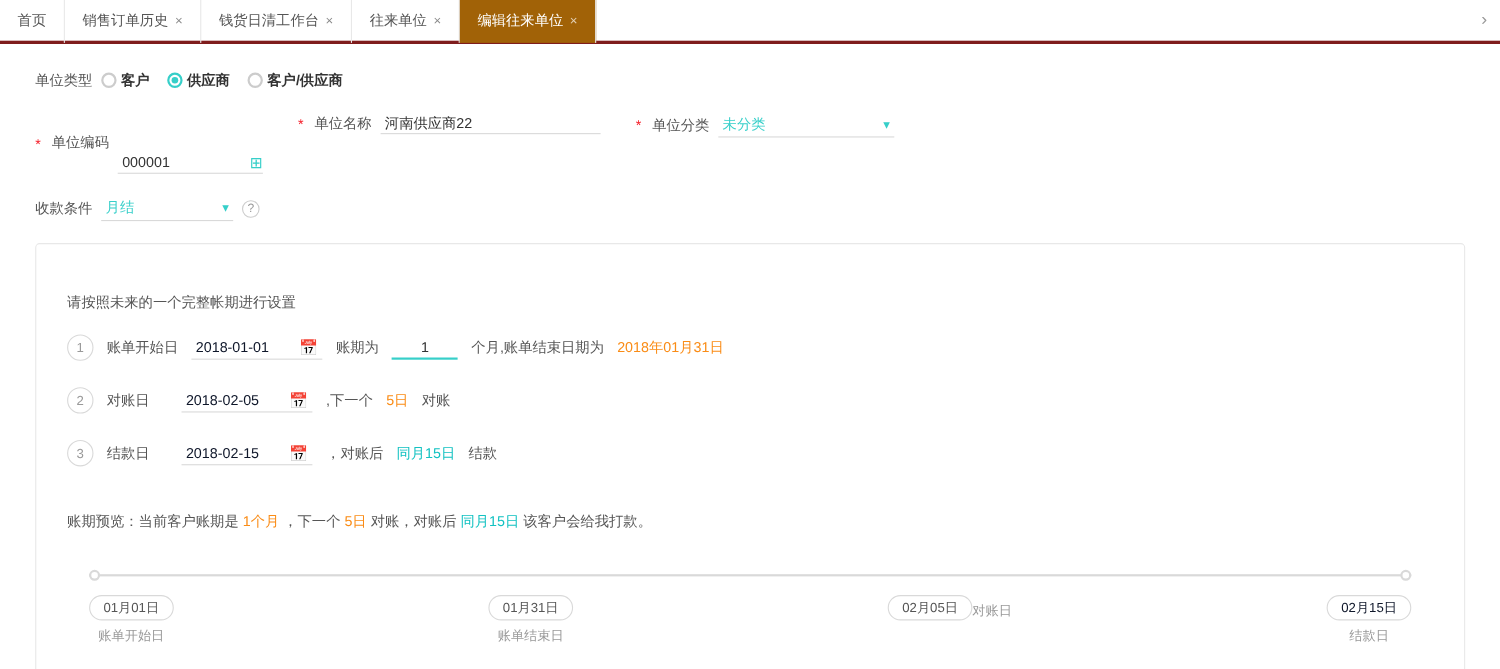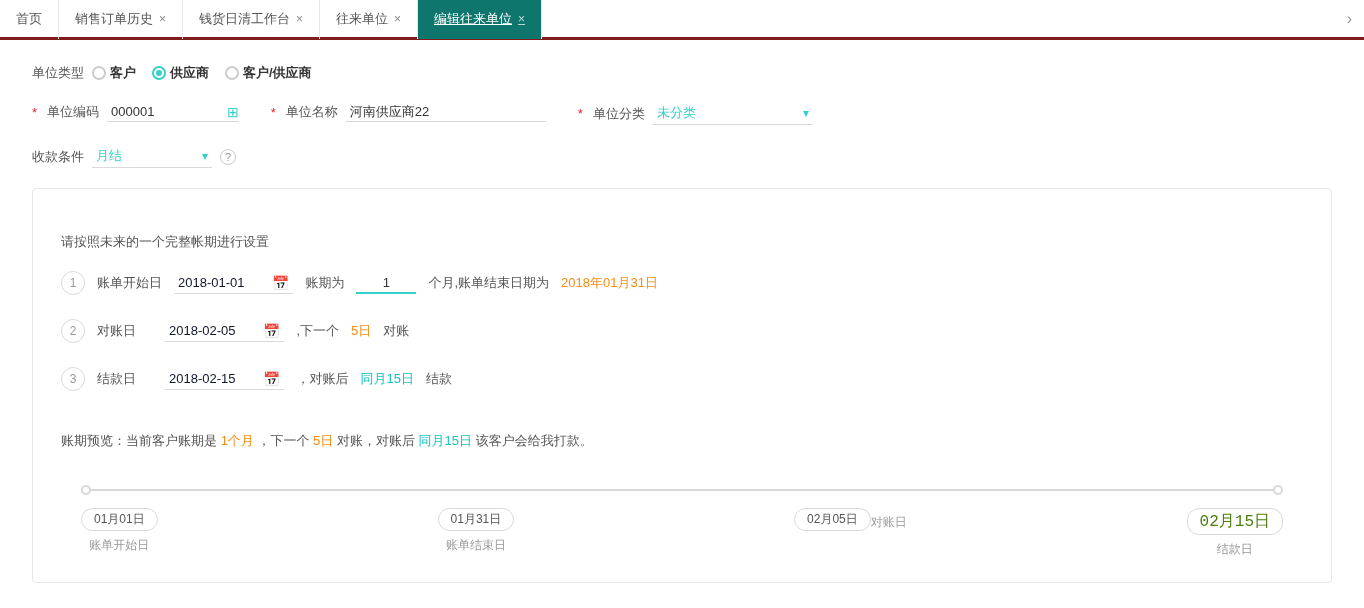--- a/index.html
+++ b/index.html
@@ -20,23 +20,22 @@
       padding: 0 16px;
       height: 40px;
       font-size: 13px;
       cursor: pointer;
       color: #555;
       border-right: 1px solid #e8e8e8;
       white-space: nowrap;
       gap: 6px;
     }
     .tab.active {
-      background: #0f766e;
+      background: #a16207;
       color: #fff;
-      text-decoration: underline;
     }
     .tab .close-icon {
       font-size: 12px;
       cursor: pointer;
       opacity: 0.7;
     }
     .tab.active .close-icon { color: #fff; }
     .tabs-expand {
       margin-left: auto;
       padding: 0 12px;
@@ -113,20 +112,21 @@
       padding: 2px 4px;
       font-size: 13px;
       color: #333;
       background: transparent;
       width: 160px;
     }
     .input-with-icon {
       display: flex;
       align-items: center;
       border-bottom: 1px solid #d9d9d9;
+      margin-top: 36px;
     }
     .input-with-icon input {
       border: none;
       outline: none;
       font-size: 13px;
       padding: 2px 4px;
       color: #333;
       background: transparent;
       width: 140px;
     }
@@ -396,20 +396,20 @@
         </div>
         <div style="display:flex;flex-direction:column;align-items:center;">
           <div style="border:1px solid #d9d9d9;border-radius:12px;padding:2px 12px;font-size:12px;background:#fff;color:#555;">01月31日</div>
           <div style="font-size:12px;color:#999;margin-top:6px;">账单结束日</div>
         </div>
         <div style="display:flex;flex-direction:row;align-items:center;">
           <div style="border:1px solid #d9d9d9;border-radius:12px;padding:2px 12px;font-size:12px;background:#fff;color:#555;">02月05日</div>
           <div style="font-size:12px;color:#999;margin-top:6px;">对账日</div>
         </div>
         <div style="display:flex;flex-direction:column;align-items:center;">
-          <div style="border:1px solid #d9d9d9;border-radius:12px;padding:2px 12px;font-size:16px;background:#fff;color:#4d7c0f;font-family:Liberation Mono, monospace;">02月15日</div>
+          <div style="border:1px solid #d9d9d9;border-radius:12px;padding:2px 12px;font-size:12px;background:#fff;color:#0f172a;">02月15日</div>
           <div style="font-size:12px;color:#999;margin-top:6px;">结款日</div>
         </div>
       </div>
     </div>
   </div>
 
 </div>
 
 </body></html>

